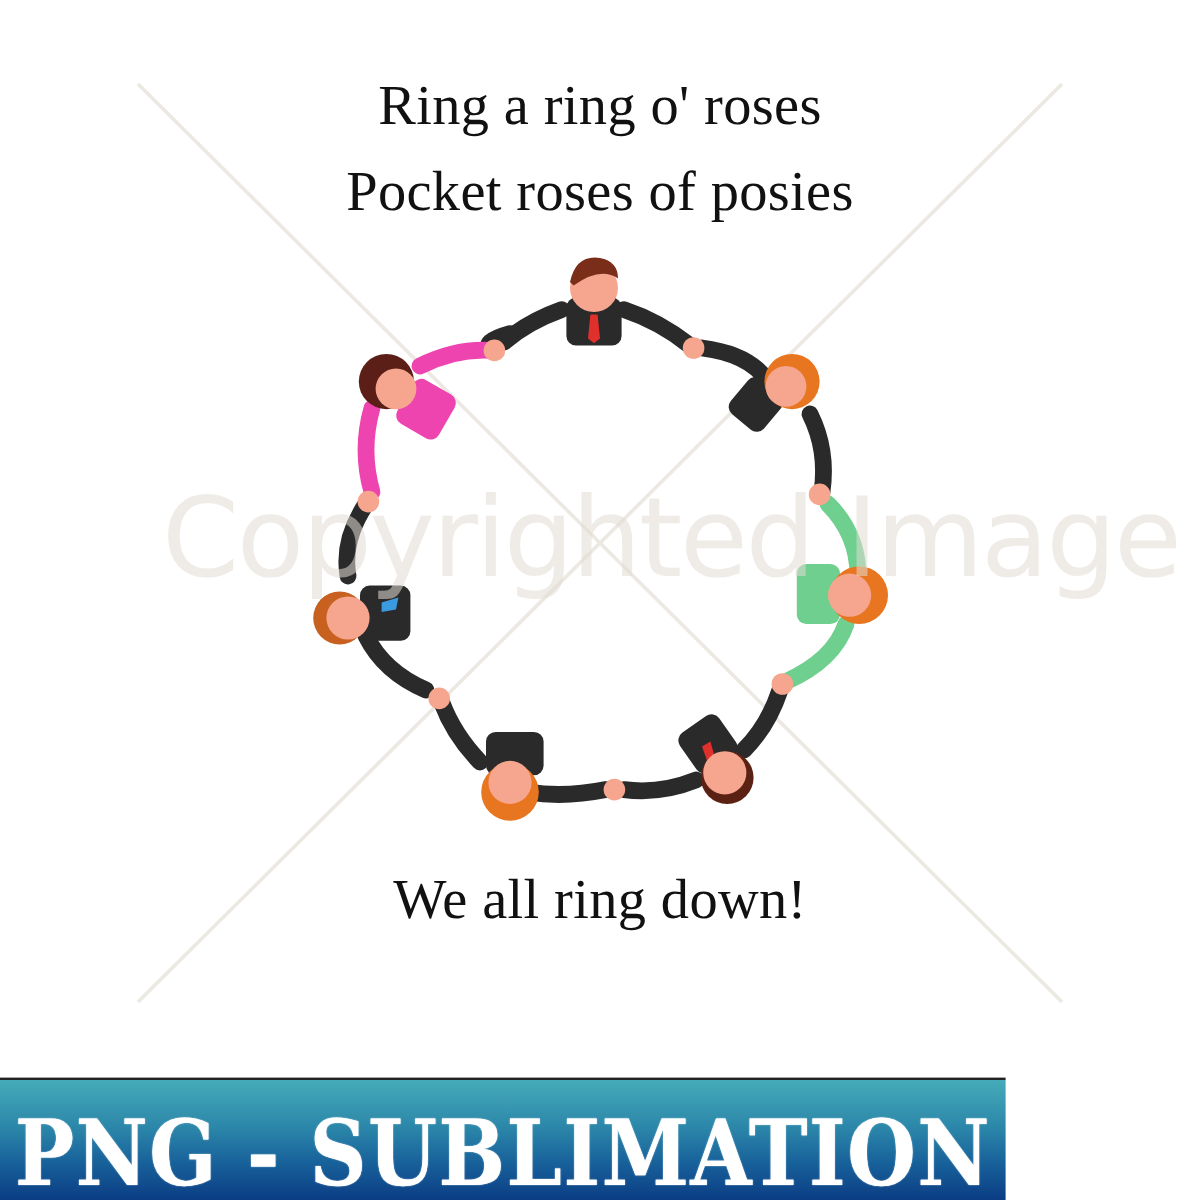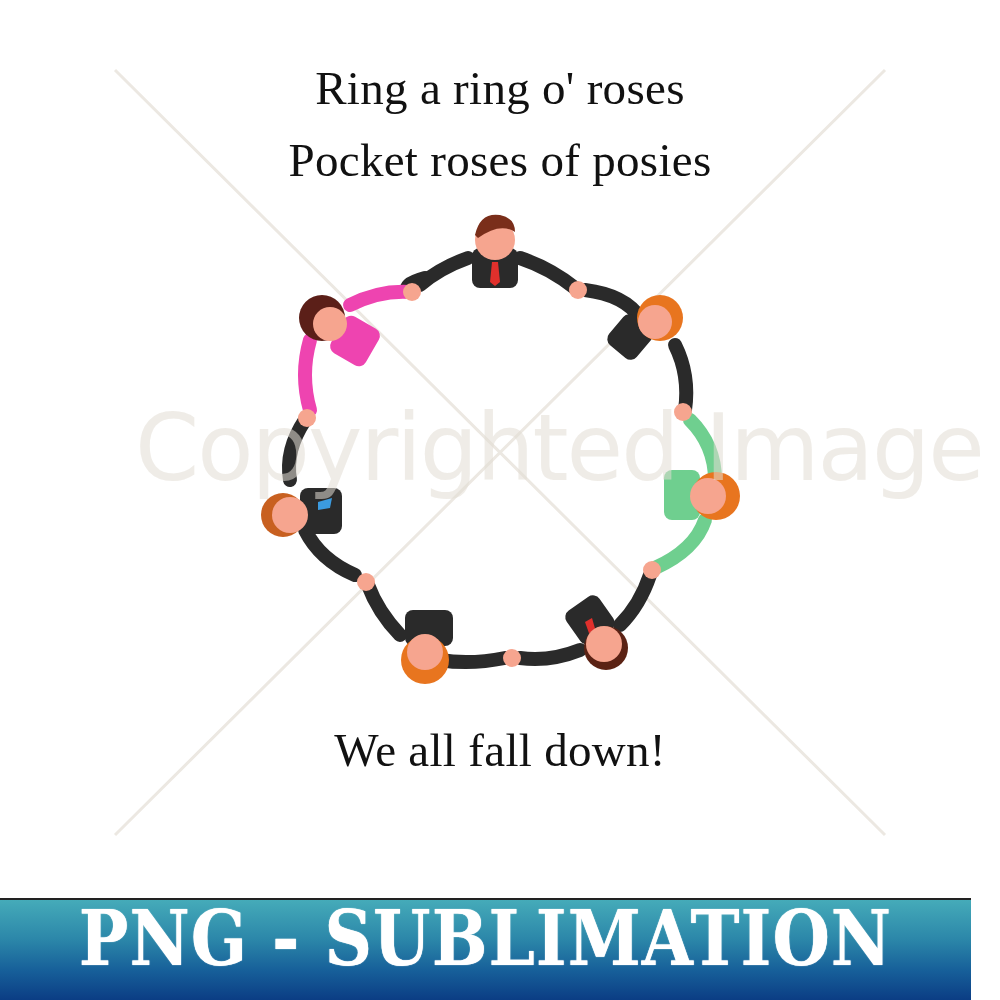--- a/index.html
+++ b/index.html
@@ -13,24 +13,24 @@
     .lyrics .line { display: block; font-family: "Liberation Serif", "DejaVu Serif", serif; font-size: 47px; line-height: 72px; letter-spacing: 0.3px; text-align: center; }
     .lyrics-top { top: 52px; }
     .lyrics-bottom { top: 714px; }
     .ring { position: absolute; left: 0; top: 0; width: 1000px; height: 900px; }
     .watermark {
       position: absolute; left: 16px; top: 395px; width: 1000px; text-align: center;
       font-family: "DejaVu Sans", sans-serif; font-size: 92px; letter-spacing: -2px;
       color: rgba(225,220,212,0.55); white-space: nowrap; padding-left: 43px;
     }
     .banner {
-      position: absolute; left: 0; top: 898px; width: 971px; height: 102px;
+      position: absolute; left: 0; top: 898px; width: 838px; height: 102px;
       background: linear-gradient(to bottom, #45abb9 0%, #2b86a9 40%, #17609a 70%, #0b3d84 100%);
       border-top: 2px solid #222; box-sizing: border-box;
-      display: flex; align-items: flex-start; justify-content: center;
+      display: flex; align-items: flex-end; justify-content: center;
     }
     .banner-text {
       font-family: "DejaVu Serif", serif; font-weight: bold; color: #ffffff;
       font-size: 66px; letter-spacing: 1px; transform: scaleY(1.15);
       text-shadow: 0 0 1px #fff;
     }
   </style>
 </head>
 <body>
 
@@ -110,18 +110,18 @@
   <g>
     <rect x="335" y="320" width="40" height="42" rx="8" fill="#ee44b0" transform="rotate(30 355 341)"></rect>
     <circle cx="322" cy="318" r="23" fill="#5b1f18"></circle>
     <circle cx="330" cy="324" r="17" fill="#f6a58f"></circle>
   </g>
 </svg>
 
 <div class="watermark">Copyrighted Image</div>
 
 <div class="lyrics lyrics-bottom">
-  <span class="line">We all fall down!</span>
+  <span class="line">We all ring down!</span>
 </div>
 
 <div class="banner">
   <span class="banner-text">PNG - SUBLIMATION</span>
 </div>
 
 </body></html>

